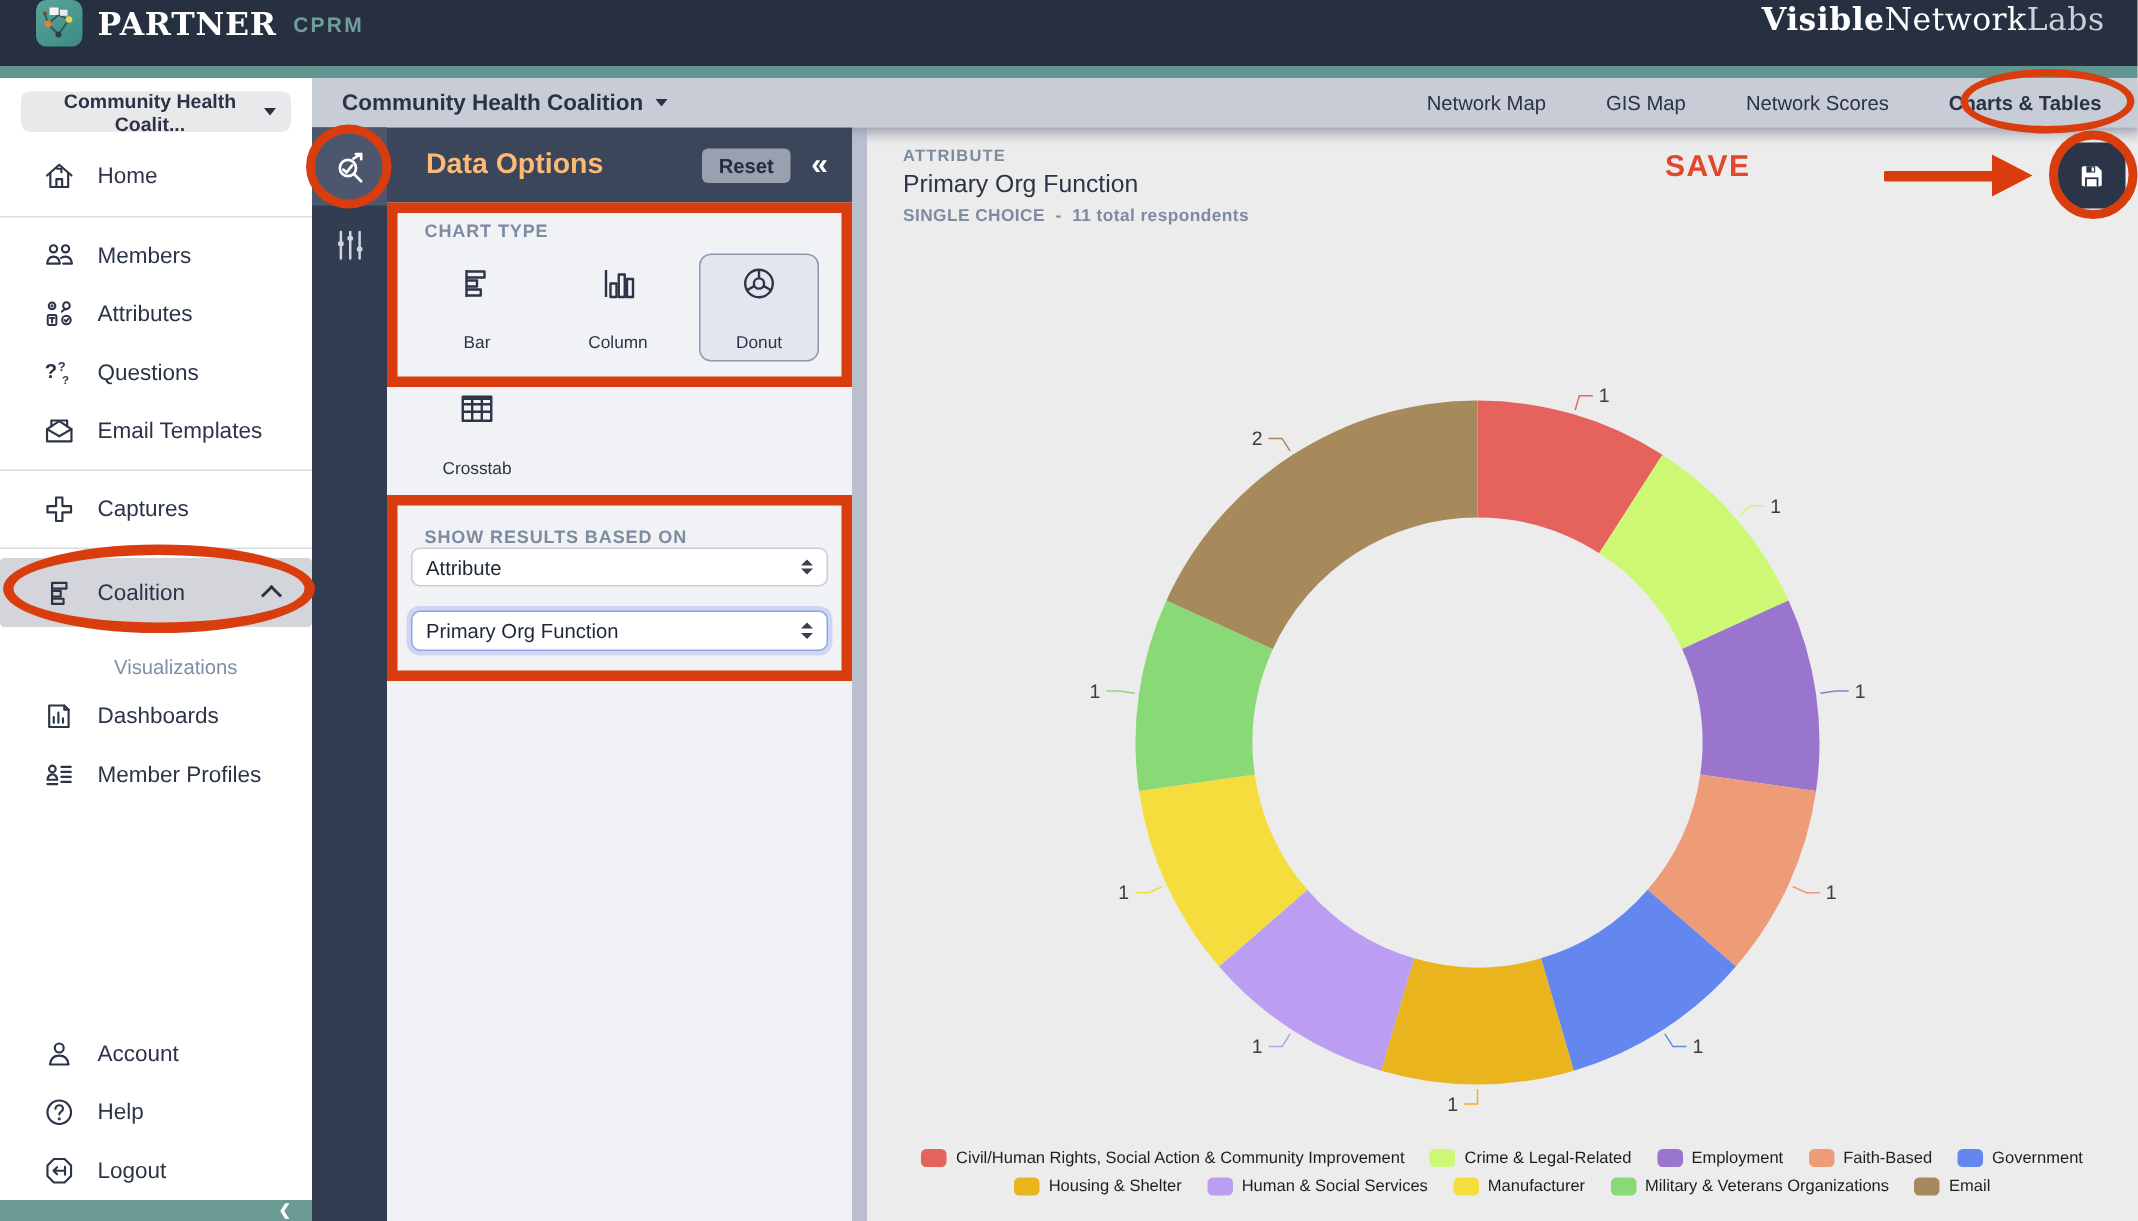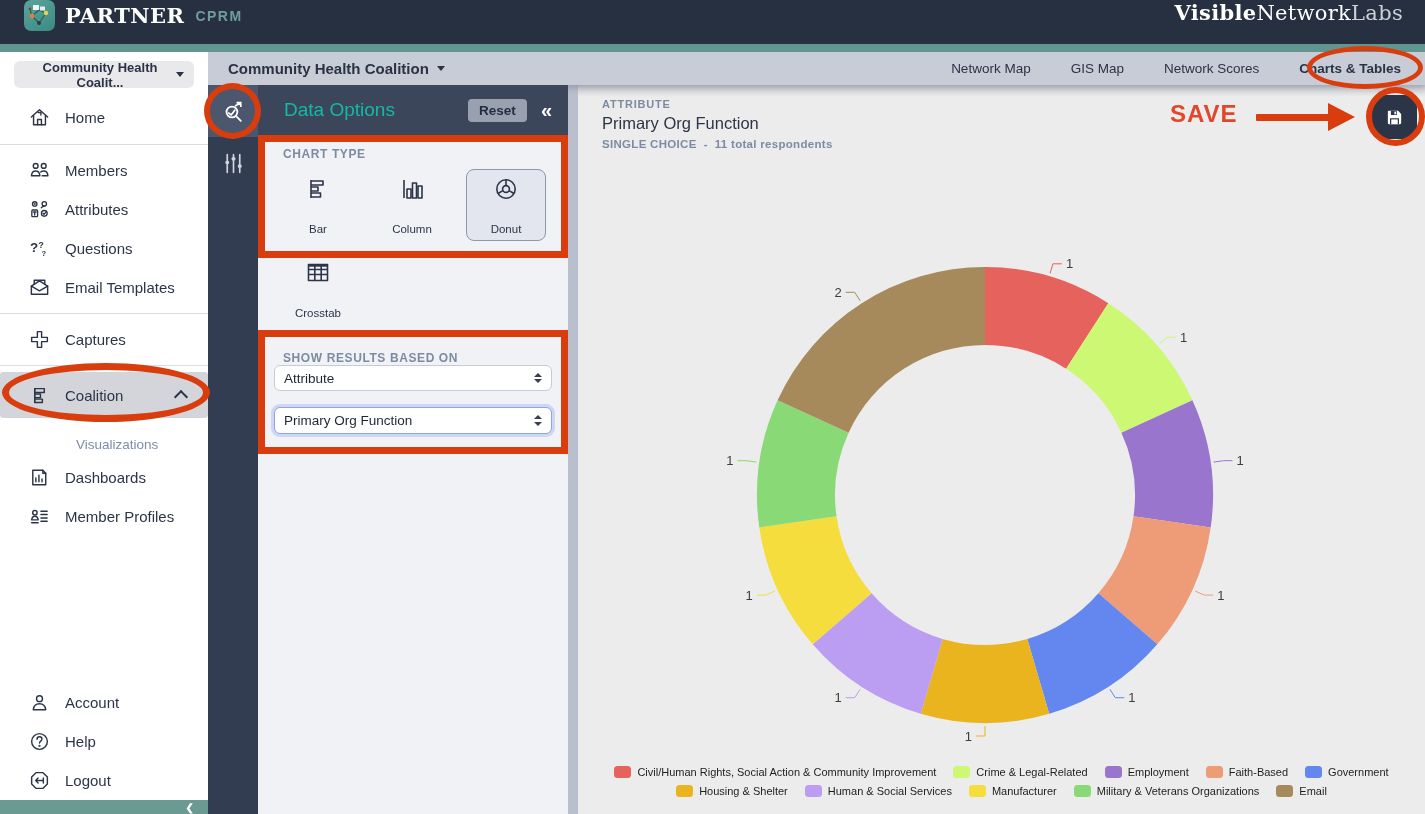--- a/index.html
+++ b/index.html
@@ -58,21 +58,21 @@
   
   .iconstrip{position:absolute;left:208px;top:85px;width:50px;bottom:0;background:#333d52;z-index:1;}
   .strip-btn{width:50px;height:52px;display:flex;align-items:center;justify-content:center;cursor:pointer;color:#cfd5de;}
   .strip-btn.active{background:#4c576d;color:#fff;}
   .strip-btn svg{width:25px;height:25px;}
 
   
   .panel{position:absolute;left:258px;top:85px;width:310px;bottom:0;background:#f1f2f6;z-index:1;}
   .panel-header{height:50px;background:#3b465b;display:flex;align-items:center;
                 padding:0 16px 0 26px;box-sizing:border-box;gap:14px;}
-  .panel-title{color:#14b8a6;font-size:19px;font-weight:normal;flex:1;margin:0;}
+  .panel-title{color:#fdba74;font-size:19px;font-weight:bold;flex:1;margin:0;}
   .reset-btn{background:#99a1b0;color:#232d40;border:none;border-radius:4px;font-size:13.5px;font-weight:600;
              padding:4px 11px;font-family:inherit;cursor:pointer;}
   .panel-collapse{color:#fff;font-size:20px;font-weight:bold;cursor:pointer;}
   .section-label{position:absolute;left:25px;color:#7d8ba1;font-size:12px;font-weight:bold;letter-spacing:.6px;}
   #label-chart-type{top:62px;}
   #label-show-results{top:266px;}
   .chart-types{position:absolute;top:84px;left:13px;display:flex;align-items:center;}
   .ct-btn{width:94px;height:72px;display:flex;flex-direction:column;align-items:center;justify-content:center;
           gap:20px;cursor:pointer;border:1px solid transparent;border-radius:8px;box-sizing:border-box;}
   .ct-btn.selected{background:#e3e6ef;border-color:#8e97ab;width:80px;margin-left:7px;}
@@ -113,21 +113,21 @@
   
   .ann{position:absolute;pointer-events:none;z-index:50;}
   .ann-ellipse{border:5px solid var(--ann);border-radius:50%;box-sizing:border-box;}
   #ann-charts-tables{left:1307px;top:46px;width:116px;height:43px;}
   #ann-strip-icon{left:204px;top:83px;width:57px;height:56px;border-width:6px;}
   #ann-analyzer{left:2px;top:363px;width:208px;height:59px;border-width:7px;}
   #ann-save-circle{left:1366px;top:87px;width:59px;height:59px;border-width:6px;}
   .ann-rect{border:7px solid var(--ann);box-sizing:border-box;}
   #ann-rect-charttype{left:258px;top:135px;width:310px;height:123px;}
   #ann-rect-results{left:258px;top:330px;width:310px;height:124px;}
-  #ann-save-label{left:1170px;top:100px;font-size:24px;font-weight:bold;color:var(--ann-text);letter-spacing:1px;}
+  #ann-save-label{left:1110px;top:100px;font-size:20px;font-weight:bold;color:var(--ann-text);letter-spacing:1px;}
   #ann-arrow-shaft{left:1256px;top:114px;width:74px;height:7px;background:var(--ann);border-radius:1px;}
   #ann-arrow-head{left:1328px;top:103px;width:0;height:0;border-top:14px solid transparent;
                   border-bottom:14px solid transparent;border-left:27px solid var(--ann);}
 </style>
 </head>
 <body>
 
 <div class="page">
 
   <header class="topbar">

